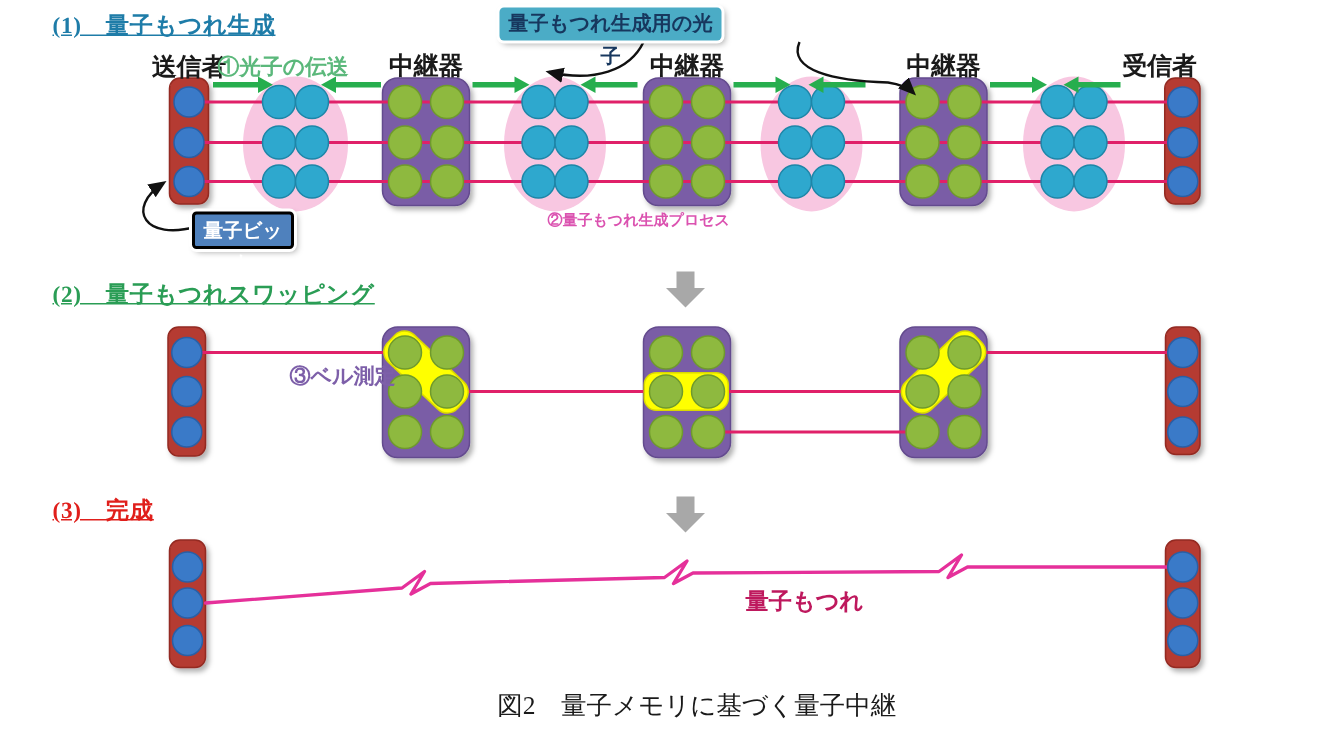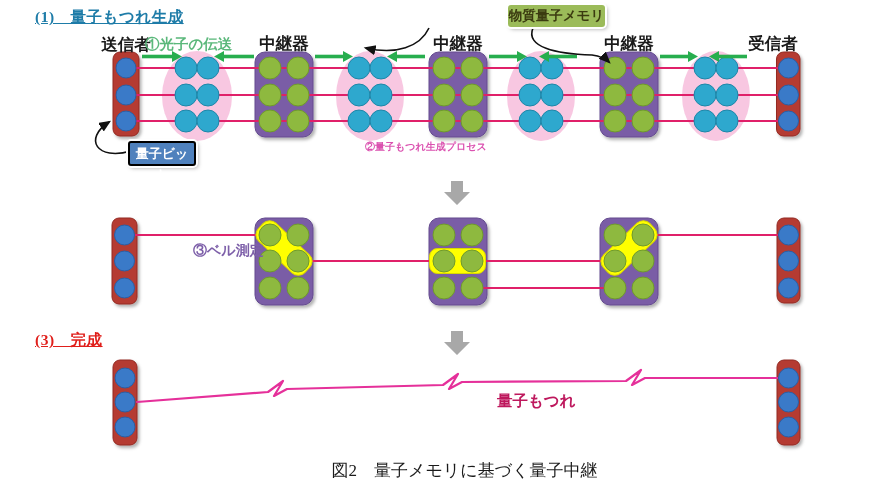--- a/index.html
+++ b/index.html
@@ -207,24 +207,25 @@
   </svg>
 
   <div class="lbl heading h1c" style="left:35px;top:7px;">(1)　量子もつれ生成</div>
   <div class="lbl node-label" style="left:86px;top:34px;width:80px;">送信者</div>
   <div class="lbl green-note" style="left:145px;top:35px;">①光子の伝送</div>
   <div class="lbl node-label" style="left:244px;top:33px;width:80px;">中継器</div>
   <div class="lbl node-label" style="left:418px;top:33px;width:80px;">中継器</div>
   <div class="lbl node-label" style="left:589px;top:33px;width:80px;">中継器</div>
   <div class="lbl node-label" style="left:733px;top:33px;width:80px;">受信者</div>
 
-  <div class="callout callout-memory" style="left:508px;top:5px;width:97px;height:22px;line-height:22px;">物質量子メモリ</div>
+  <div class="callout callout-photon" style="left:333px;top:5px;width:148px;height:22px;line-height:22px;">量子もつれ生成用の光子</div>
   <div class="callout callout-qubit" style="left:128px;top:141px;width:64px;height:21px;line-height:21px;">量子ビット</div>
 
   <div class="lbl process-note" style="left:365px;top:140px;">②量子もつれ生成プロセス</div>
 
+  <div class="lbl heading h2c" style="left:35px;top:186px;">(2)　量子もつれスワッピング</div>
   <div class="lbl bell-note" style="left:193px;top:242px;">③ベル測定</div>
 
   <div class="lbl heading h3c" style="left:35px;top:330px;">(3)　完成</div>
   <div class="lbl entangle-note" style="left:497px;top:391px;">量子もつれ</div>
 
   <div class="lbl caption" style="top:459px;">図2　量子メモリに基づく量子中継</div>
 </div>
 
 </body></html>

